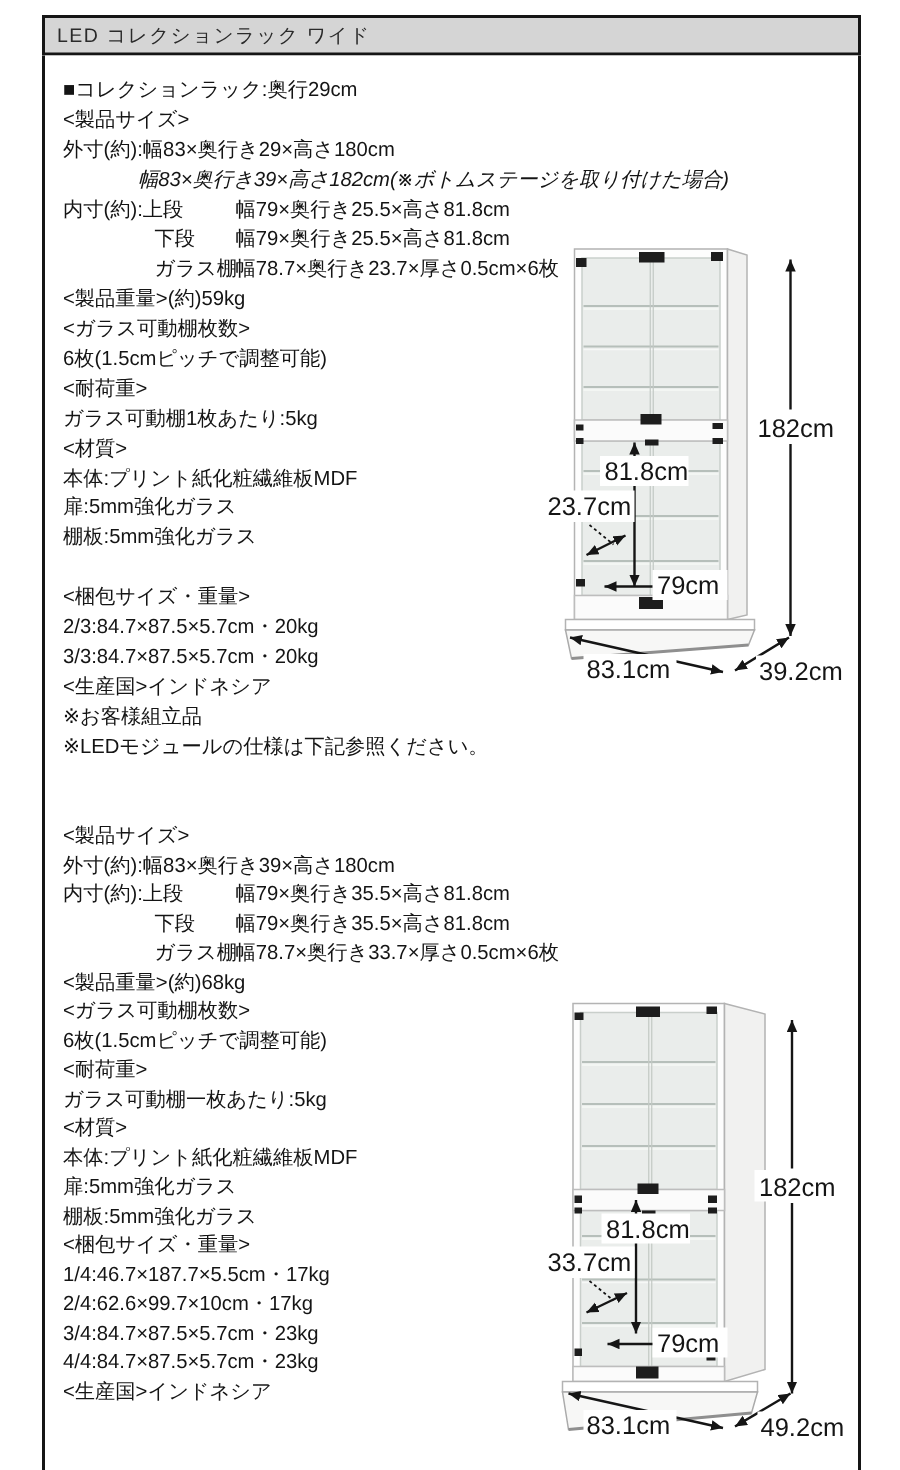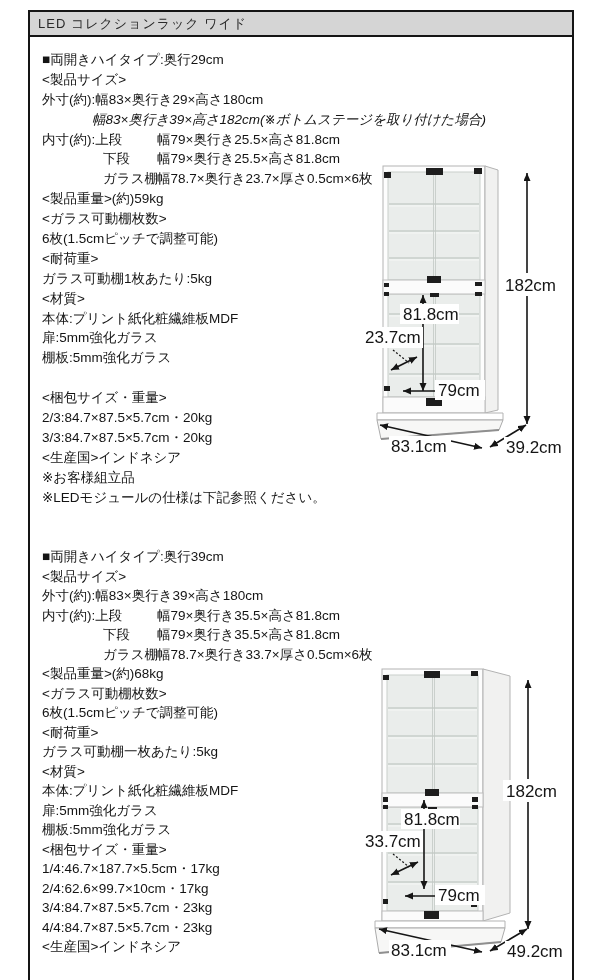--- a/index.html
+++ b/index.html
@@ -36,21 +36,21 @@
 </style>
 </head>
 <body>
 
 <div class="sheet">
   <div class="titlebar">LED コレクションラック ワイド</div>
   <div class="content">
 
     <div class="spec spec-1">
         <div class="spec-line">
-          <span class="col-a">■両開きハイタイプ:奥行29cm</span>
+          <span class="col-a">■コレクションラック:奥行29cm</span>
         </div>
         <div class="spec-line">
           <span class="col-a">&lt;製品サイズ&gt;</span>
         </div>
         <div class="spec-line">
           <span class="col-a">外寸(約):幅83×奥行き29×高さ180cm</span>
         </div>
         <div class="spec-line">
           <span class="col-b">幅83×奥行き39×高さ182cm(※ボトムステージを取り付けた場合)</span>
         </div>
@@ -107,23 +107,20 @@
           <span class="col-a">&lt;生産国&gt;インドネシア</span>
         </div>
         <div class="spec-line">
           <span class="col-a">※お客様組立品</span>
         </div>
         <div class="spec-line">
           <span class="col-a">※LEDモジュールの仕様は下記参照ください。</span>
         </div>
       </div>
     <div class="spec spec-2">
-        <div class="spec-line">
-          <span class="col-a">■両開きハイタイプ:奥行39cm</span>
-        </div>
         <div class="spec-line">
           <span class="col-a">&lt;製品サイズ&gt;</span>
         </div>
         <div class="spec-line">
           <span class="col-a">外寸(約):幅83×奥行き39×高さ180cm</span>
         </div>
         <div class="spec-line">
           <span class="col-a">内寸(約):上段</span>
           <span class="col-d">幅79×奥行き35.5×高さ81.8cm</span>
         </div>

